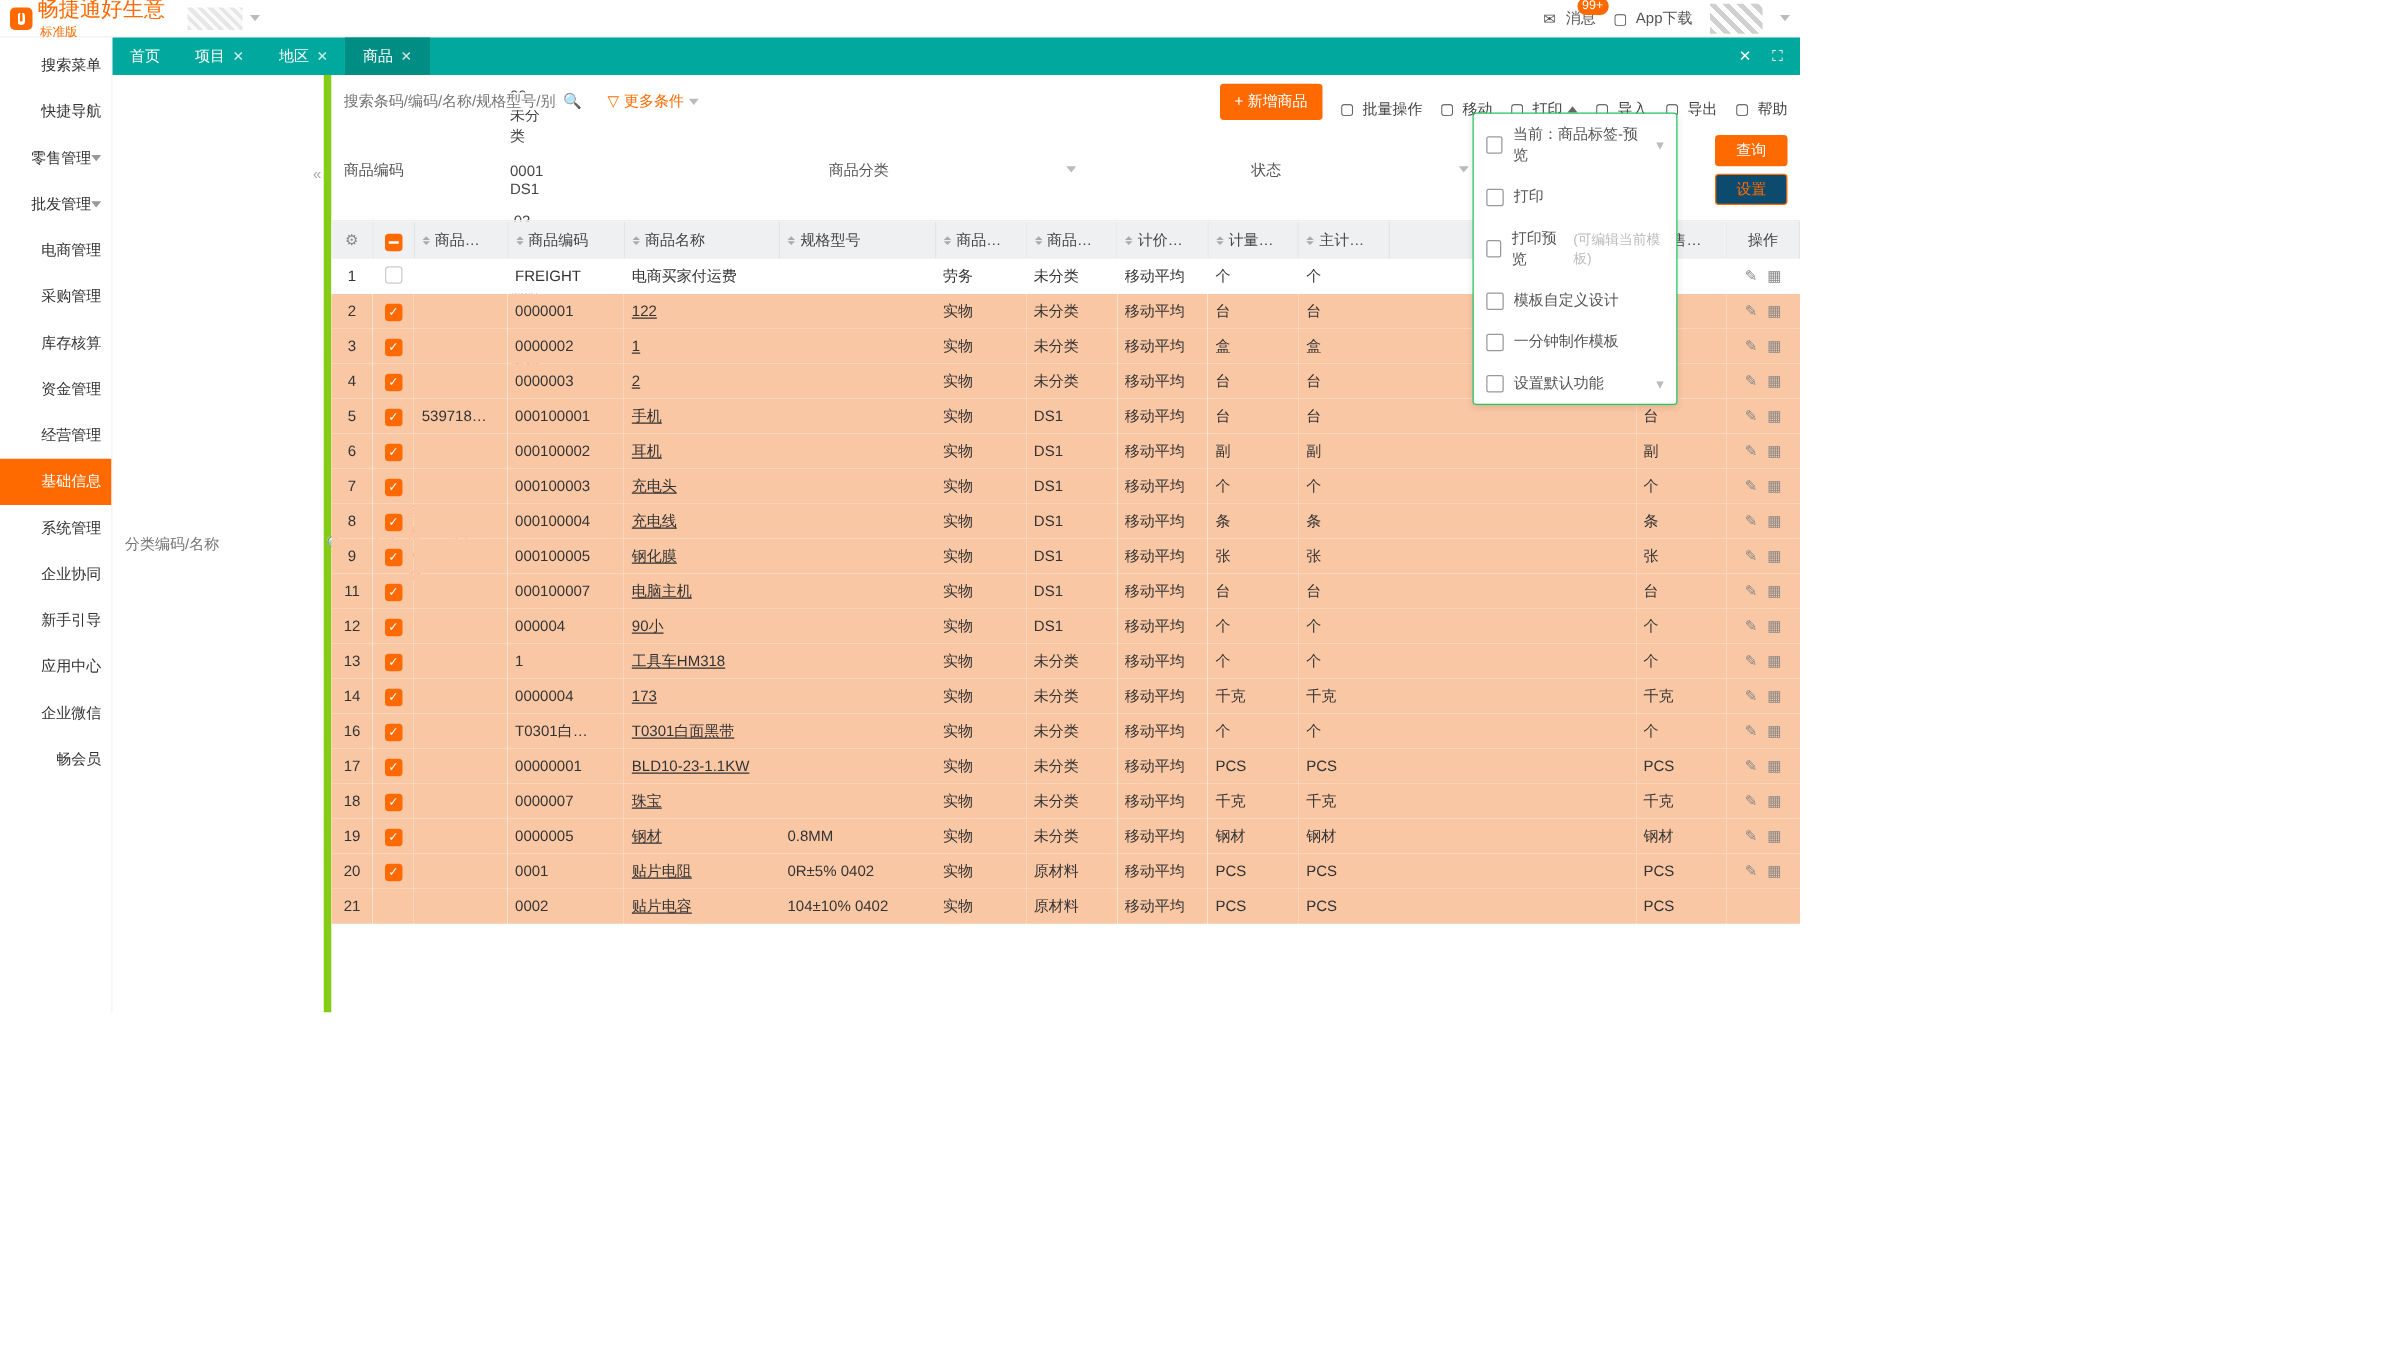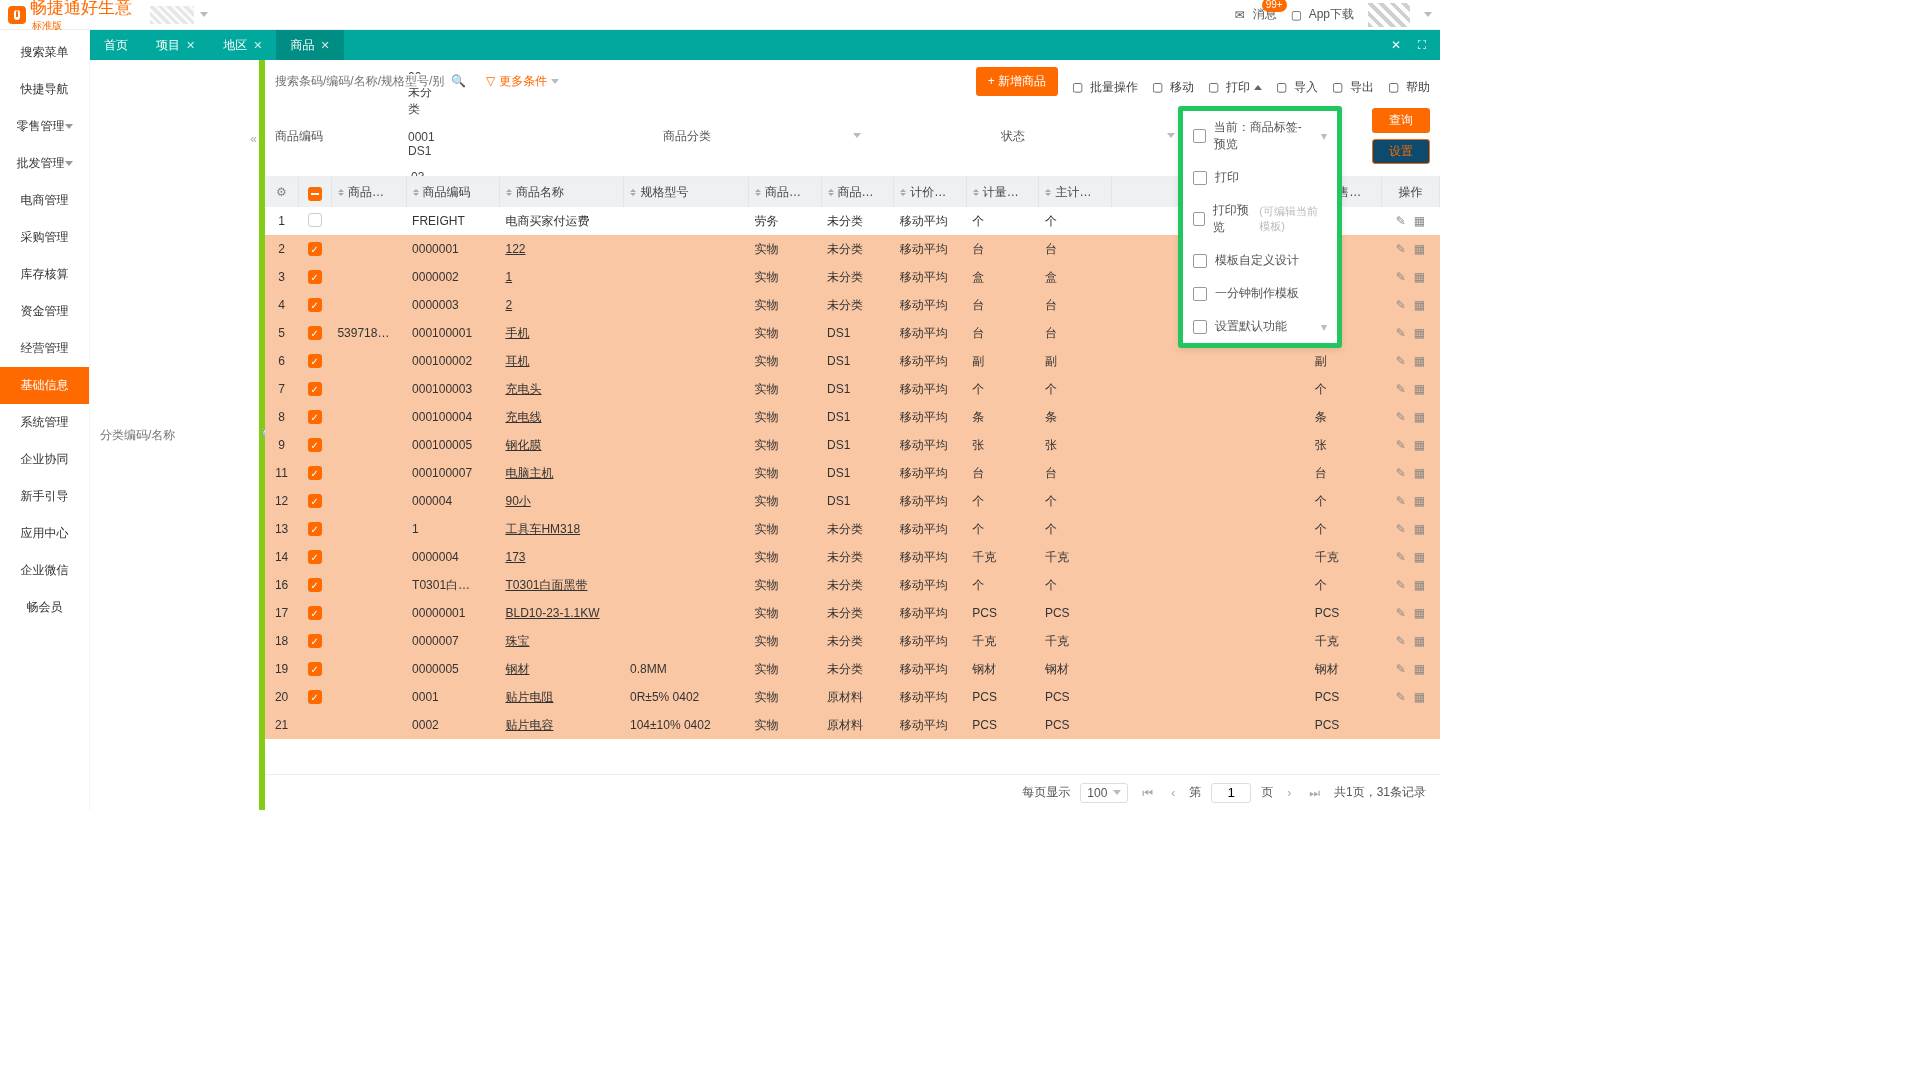--- a/index.html
+++ b/index.html
@@ -19,21 +19,21 @@
 .top-right{margin-left:auto;display:flex;align-items:center;gap:14px}
 .top-link{display:flex;align-items:center;gap:4px;color:#555;cursor:pointer}
 .badge{position:relative}
 .badge-num{position:absolute;top:-8px;right:-10px;background:#ff6a00;color:#fff;border-radius:8px;font-size:10px;padding:0 4px;line-height:14px}
 .avatar{width:42px;height:24px;background:repeating-linear-gradient(45deg,#d0d0d0 0 4px,#fff 4px 8px)}
 .ico{width:14px;height:14px;display:inline-block}
 
 
 .body{flex:1;display:flex;min-height:0}
 .sidenav{width:90px;background:#fff;border-right:1px solid #f4f4f4;display:flex;flex-direction:column;padding-top:4px}
-.nav-item{padding:10px 8px;color:#333;cursor:pointer;font-size:12px;display:flex;align-items:center;justify-content:center}
+.nav-item{padding:10px 8px;color:#333;cursor:pointer;font-size:12px;display:flex;align-items:center;justify-content:flex-end}
 .nav-item.active{background:#ff6a00;color:#fff}
 .nav-caret{width:0;height:0;border-left:4px solid transparent;border-right:4px solid transparent;border-top:5px solid #999}
 
 .main{flex:1;display:flex;flex-direction:column;min-width:0}
 
 
 .tabs{height:30px;background:#00a89d;display:flex;align-items:stretch;color:#fff;position:relative}
 .tab{padding:0 14px;display:flex;align-items:center;gap:6px;cursor:pointer;font-size:12px}
 .tab.active{background:#008e84}
 .tab-x{font-size:11px;opacity:.8}
@@ -89,21 +89,21 @@
 .ckbox.empty{background:#fff;border:1px solid #ccc}
 .ckbox.partial{background:#ff6a00}
 .ckbox.partial::after{content:"";width:8px;height:2px;background:#fff}
 .gearcell{text-align:center;color:#888}
 .rowops{display:flex;gap:8px;justify-content:center;color:#888}
 .rowops span{cursor:pointer}
 th.op,td.op{text-align:center}
 th.num,td.num{text-align:center}
 
 
-.dropdown{position:absolute;top:46px;right:98px;width:164px;background:#fff;border:5px solid #22c55e;border-radius:3px;box-shadow:0 2px 6px rgba(0,0,0,.1);z-index:50}
+.dropdown{position:absolute;top:30px;right:98px;width:164px;background:#fff;border:1px solid #22c55e;border-radius:3px;box-shadow:0 2px 6px rgba(0,0,0,.1);z-index:50}
 .dd-item{padding:8px 10px;display:flex;align-items:center;gap:8px;color:#555;cursor:pointer;font-size:12px}
 .dd-item .tail{margin-left:auto;color:#bbb}
 .dd-item .hint{color:#bbb;font-size:11px}
 .dd-ico{width:14px;height:14px;border:1px solid #999;border-radius:2px;display:inline-block}
 
 
 .pager{height:36px;border-top:1px solid #eee;display:flex;align-items:center;justify-content:flex-end;padding:0 14px;gap:10px;color:#555;font-size:12px}
 .pg-sel{border:1px solid #ddd;padding:2px 6px;border-radius:3px;display:flex;align-items:center;gap:6px}
 .pg-btn{color:#aaa;cursor:pointer;padding:0 4px}
 .pg-input{width:40px;border:1px solid #ddd;border-radius:3px;text-align:center;height:20px}
@@ -782,33 +782,18 @@
                     <td class="">PCS</td>
                     <td class="">PCS</td>
                     <td class=""></td>
                     <td class="">PCS</td>
                     <td class="op"></td>
                   </tr>
                 </tbody>
             </table>
           </div>
 
-          <div class="pager">
-            <span>每页显示</span>
-            <span class="pg-sel">
-              <span>100</span>
-              <span class="chev"></span>
-            </span>
-            <span class="pg-btn">⏮</span>
-            <span class="pg-btn">‹</span>
-            <span>第</span>
-            <input class="pg-input" value="1" style="">
-            <span>页</span>
-            <span class="pg-btn">›</span>
-            <span class="pg-btn">⏭</span>
-            <span>共1页，31条记录</span>
-          </div>
 
         </div>
       </div>
     </div>
   </div>
 </div>
 
 </body></html>

